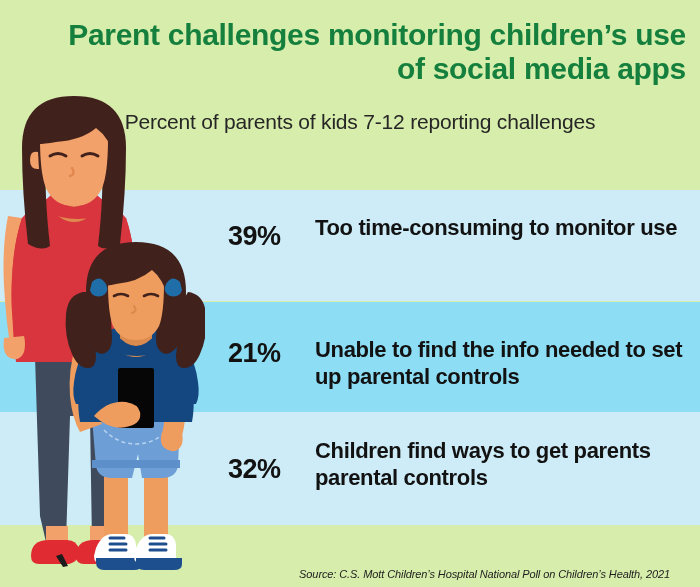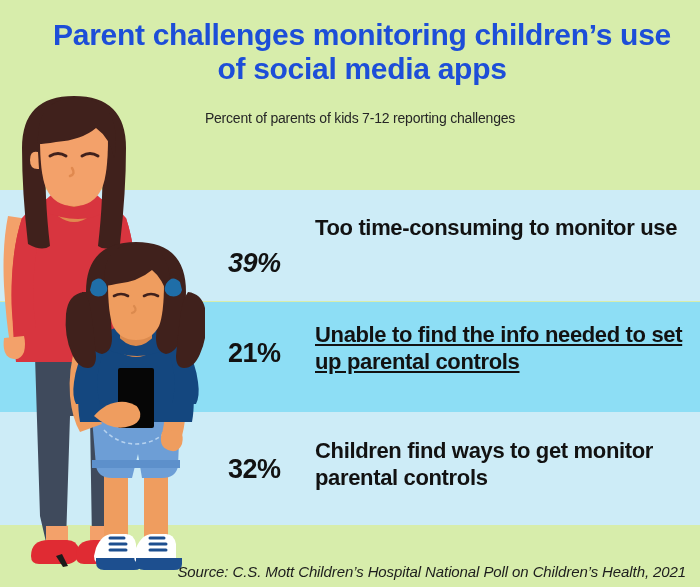--- a/index.html
+++ b/index.html
@@ -11,31 +11,31 @@
   }
   #infographic{
     position:absolute;inset:0;
     width:700px;height:587px;
     background:#d7edab;
     overflow:hidden;
   }
   
   .title{
     position:absolute;left:38px;top:18px;width:648px;
-    text-align:center;
+    text-align:right;
     font-size:30px;line-height:1.14;
     font-weight:bold;
-    color:#1d4ed8;
+    color:#15803d;
     letter-spacing:-0.3px;
     font-family:"Liberation Sans",sans-serif;
   }
   .subtitle{
     position:absolute;left:100px;top:110px;width:520px;
     text-align:center;
-    font-size:14px;
+    font-size:21px;
     color:#262626;
     letter-spacing:-0.2px;
   }
   
   .panel{
     position:absolute;left:0px;top:190px;
     width:700px;height:327px;
   }
   .band{
     position:absolute;left:0;width:700px;
@@ -48,30 +48,30 @@
     position:absolute;left:228px;width:80px;
     text-align:left;
     font-size:27px;font-weight:bold;color:#121212;
     letter-spacing:-0.5px;
   }
   .label{
     position:absolute;left:315px;width:370px;
     font-size:22px;font-weight:bold;color:#121212;
     line-height:1.22;letter-spacing:-0.35px;
   }
-  .band-1 .pct{top:58px;font-style:italic;}
+  .band-1 .pct{top:31px;}
   .band-1 .label{top:25px;}
   .band-2 .pct{top:36px;}
-  .band-2 .label{top:20px;text-decoration:underline;}
+  .band-2 .label{top:35px;}
   .band-3 .pct{top:42px;}
   .band-3 .label{top:26px;}
   
   .source{
-    position:absolute;right:14px;bottom:7px;
-    font-size:15px;font-style:italic;
+    position:absolute;right:30px;bottom:7px;
+    font-size:11px;font-style:italic;
     color:#1d1d1d;
     letter-spacing:-0.1px;
   }
   
   .illus{
     position:absolute;left:0px;top:86px;
     width:205px;height:501px;
     overflow:visible;
   }
   .illus svg{display:block;}
@@ -91,21 +91,21 @@
       <div class="label">Too time-consuming to monitor use</div>
     </div>
 
     <div class="band band-2">
       <div class="pct">21%</div>
       <div class="label">Unable to find the info needed to set up parental controls</div>
     </div>
 
     <div class="band band-3">
       <div class="pct">32%</div>
-      <div class="label">Children find ways to get monitor parental controls</div>
+      <div class="label">Children find ways to get parents parental controls</div>
     </div>
 
   </div>
 
   <div class="illus">
     <svg width="205" height="501" viewBox="0 0 205 501" xmlns="http://www.w3.org/2000/svg">
 
       <g>
 
         <path d="M35 270 L118 270 L116 430 L112 456 L92 456 L90 330 L70 330 L66 456 L46 456 L40 430 Z" fill="#3f4a5c"></path>

